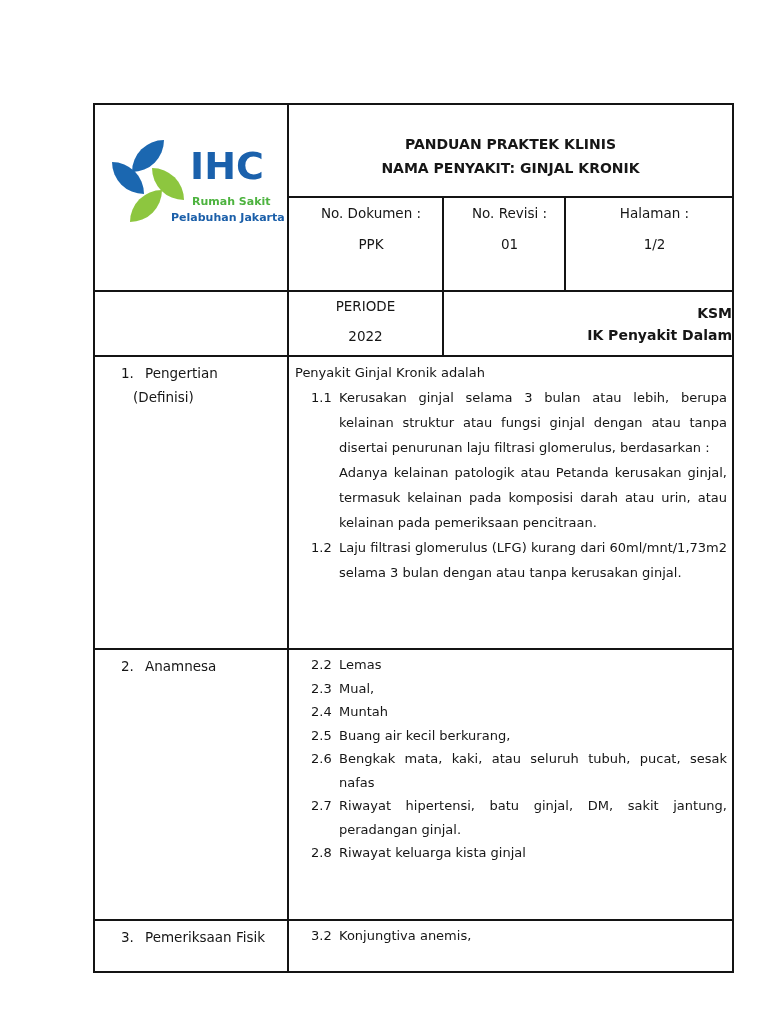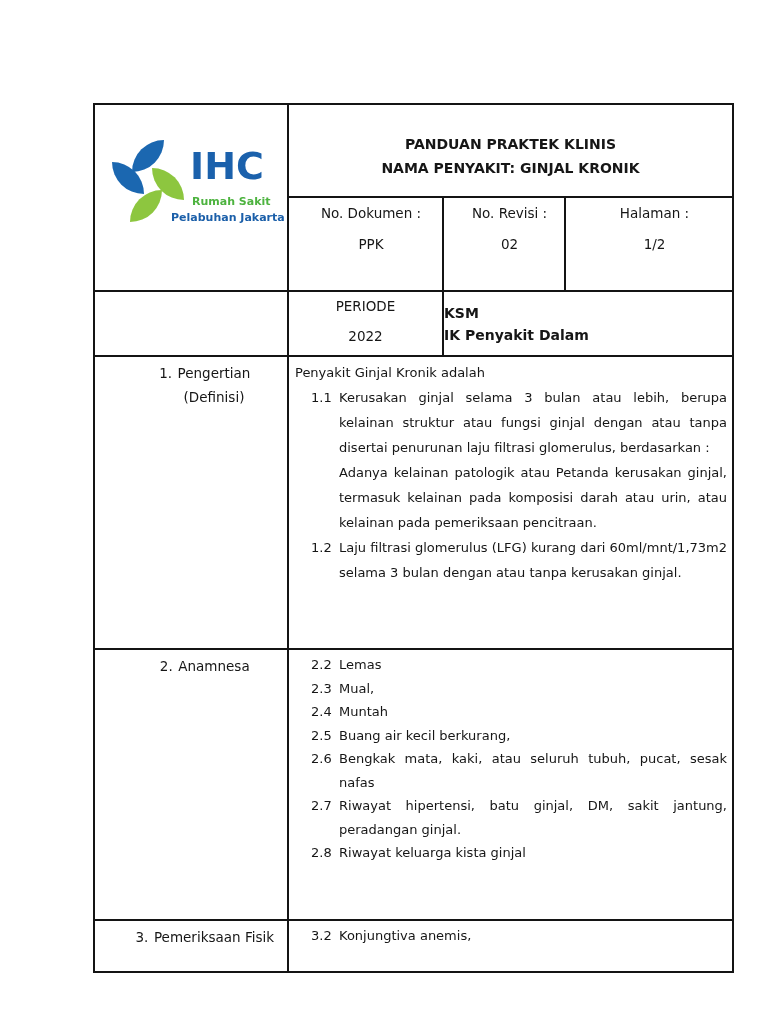--- a/index.html
+++ b/index.html
@@ -32,27 +32,27 @@
                color:#1b5fa9; white-space:nowrap; }
 
   .title-cell { text-align:center; vertical-align:middle; font-weight:bold;
                 font-size:14px; line-height:24px; padding-top:10px; }
 
   .info-cell { text-align:center; font-size:13.5px; padding-top:7px;padding-left:11px; }
   .info-value { margin-top:15px; }
 
   .periode-cell { text-align:center; font-size:13.5px; padding-top:6px; }
   .periode-value { margin-top:14px; }
-  .ksm-cell { text-align:left; vertical-align:middle; font-weight:bold;
+  .ksm-cell { text-align:right; vertical-align:middle; font-weight:bold;
               font-size:14px; line-height:22px; }
 
   
-  .sec-label { font-size:13.5px; line-height:24px; padding:4px 4px 0 26px;text-align:center; }
+  .sec-label { font-size:13.5px; line-height:24px; padding:4px 4px 0 26px; }
   .sec-num { display:inline-block; width:24px; }
-  .sec-sub { margin-left:24px; }
+  .sec-sub { margin-left:12px; }
 
   .sec-content { font-size:13px; padding:3px 5px 0 6px; }
   .row-1 .sec-content { line-height:25px; }
   .row-2 .sec-content { line-height:23.5px; }
   .row-3 .sec-content { line-height:24.5px; }
   .intro { text-align:left; }
   .item { position:relative; padding-left:44px; }
   .item .num { position:absolute; left:16px; top:0; }
   .item p { margin:0; text-align:justify; }
 </style>
@@ -87,21 +87,21 @@
       </td>
     </tr>
 
     <tr style="height:94px">
       <td class="info-cell">
         <div>No. Dokumen :</div>
         <div class="info-value">PPK</div>
       </td>
       <td class="info-cell">
         <div>No. Revisi :</div>
-        <div class="info-value">02</div>
+        <div class="info-value">01</div>
       </td>
       <td class="info-cell">
         <div>Halaman :</div>
         <div class="info-value">1/2</div>
       </td>
     </tr>
 
     <tr style="height:65px">
       <td></td>
       <td class="periode-cell">

